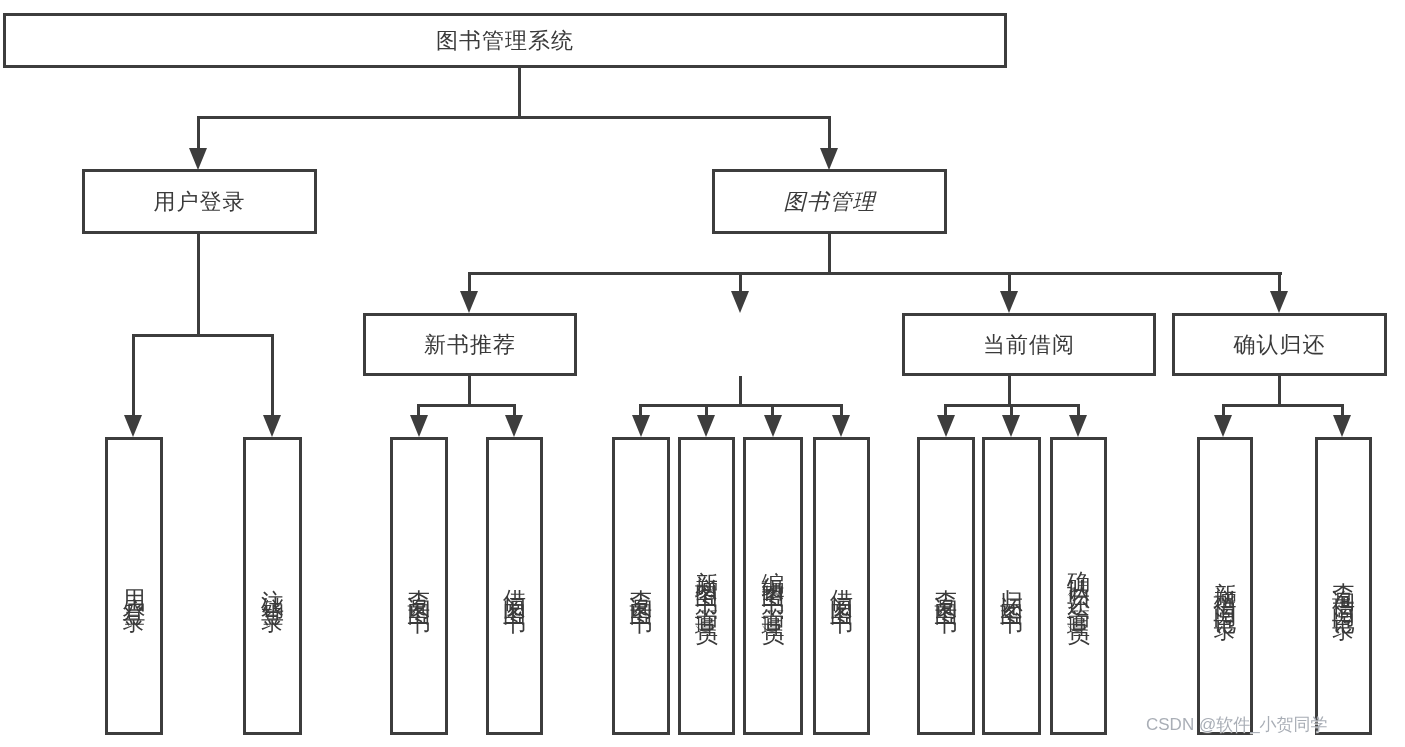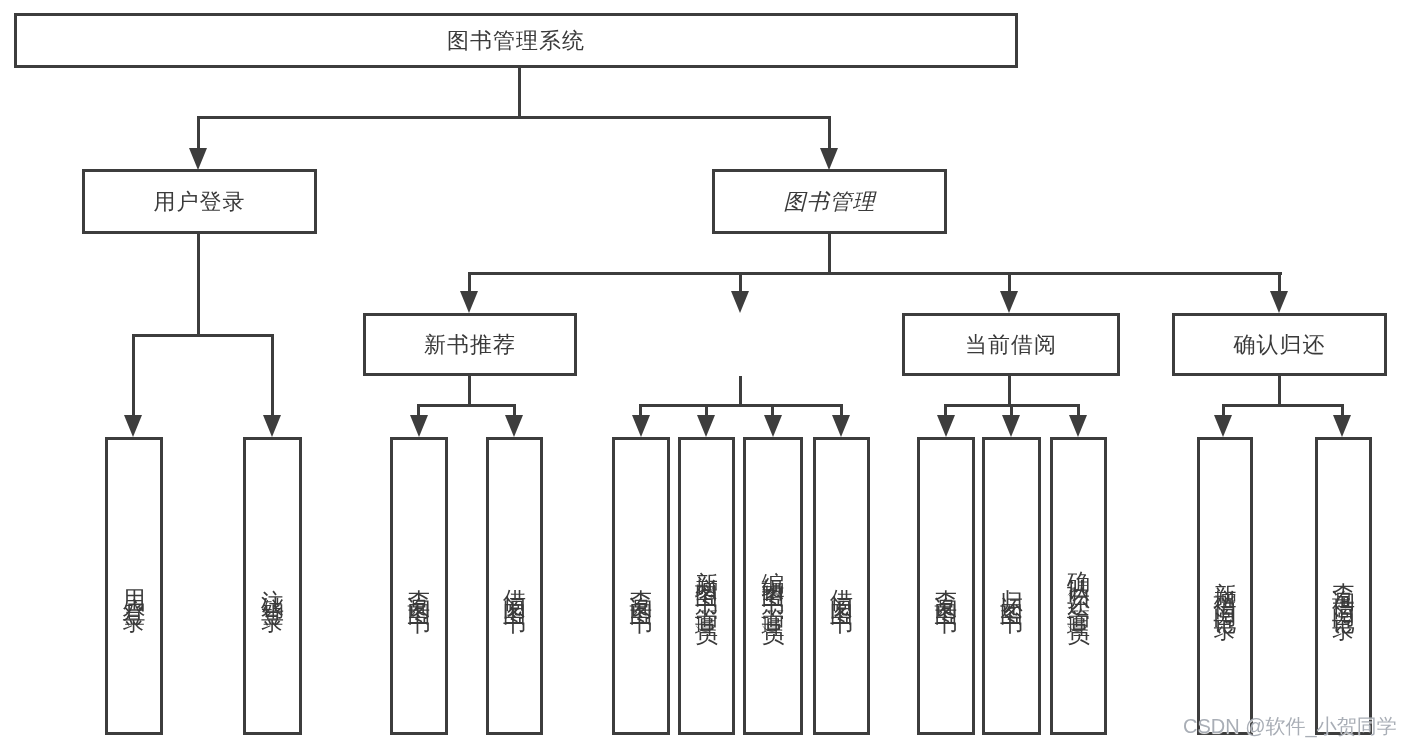--- a/index.html
+++ b/index.html
@@ -56,35 +56,35 @@
   .arrowhead {
     position: absolute;
     width: 0;
     height: 0;
     border-left: 9px solid transparent;
     border-right: 9px solid transparent;
     border-top: 22px solid var(--line);
   }
   .watermark {
     position: absolute;
-    left: 1183px;
+    left: 1146px;
     top: 713px;
-    font-size: 20px;
+    font-size: 17px;
     color: var(--watermark);
     text-shadow: 0 1px 1px #ffffff;
     white-space: nowrap;
     z-index: 5;
   }
 </style>
 </head>
 <body>
 
 <div class="canvas">
 
-  <div class="node" style="left:14px; top:13px; width:1004px; height:55px;">图书管理系统</div>
+  <div class="node" style="left:3px; top:13px; width:1004px; height:55px;">图书管理系统</div>
 
   <div class="vline" style="left:518px; top:68px; width:3px; height:50px;"></div>
   <div class="hline" style="left:197px; top:116px; width:634px; height:3px;"></div>
   <div class="vline" style="left:197px; top:116px; width:3px; height:35px;"></div>
   <div class="arrowhead" style="left:189px; top:148px;"></div>
   <div class="vline" style="left:828px; top:116px; width:3px; height:35px;"></div>
   <div class="arrowhead" style="left:820px; top:148px;"></div>
 
   <div class="node" style="left:82px; top:169px; width:235px; height:65px;">用户登录</div>
   <div class="node" style="left:712px; top:169px; width:235px; height:65px;font-style:italic;">图书管理</div>
@@ -101,21 +101,21 @@
   <div class="vline" style="left:468px; top:272px; width:3px; height:22px;"></div>
   <div class="arrowhead" style="left:460px; top:291px;"></div>
   <div class="vline" style="left:739px; top:272px; width:3px; height:22px;"></div>
   <div class="arrowhead" style="left:731px; top:291px;"></div>
   <div class="vline" style="left:1008px; top:272px; width:3px; height:22px;"></div>
   <div class="arrowhead" style="left:1000px; top:291px;"></div>
   <div class="vline" style="left:1278px; top:272px; width:3px; height:22px;"></div>
   <div class="arrowhead" style="left:1270px; top:291px;"></div>
 
   <div class="node" style="left:363px; top:313px; width:214px; height:63px;">新书推荐</div>
-  <div class="node" style="left:902px; top:313px; width:218px; height:63px;">当前借阅</div>
+  <div class="node" style="left:902px; top:313px; width:254px; height:63px;">当前借阅</div>
   <div class="node" style="left:1172px; top:313px; width:215px; height:63px;">确认归还</div>
 
   <div class="vline" style="left:468px; top:376px; width:3px; height:31px;"></div>
   <div class="hline" style="left:417px; top:404px; width:99px; height:3px;"></div>
   <div class="vline" style="left:417px; top:404px; width:3px; height:14px;"></div>
   <div class="arrowhead" style="left:410px; top:415px;"></div>
   <div class="vline" style="left:513px; top:404px; width:3px; height:14px;"></div>
   <div class="arrowhead" style="left:505px; top:415px;"></div>
 
   <div class="vline" style="left:739px; top:376px; width:3px; height:30px;"></div>

